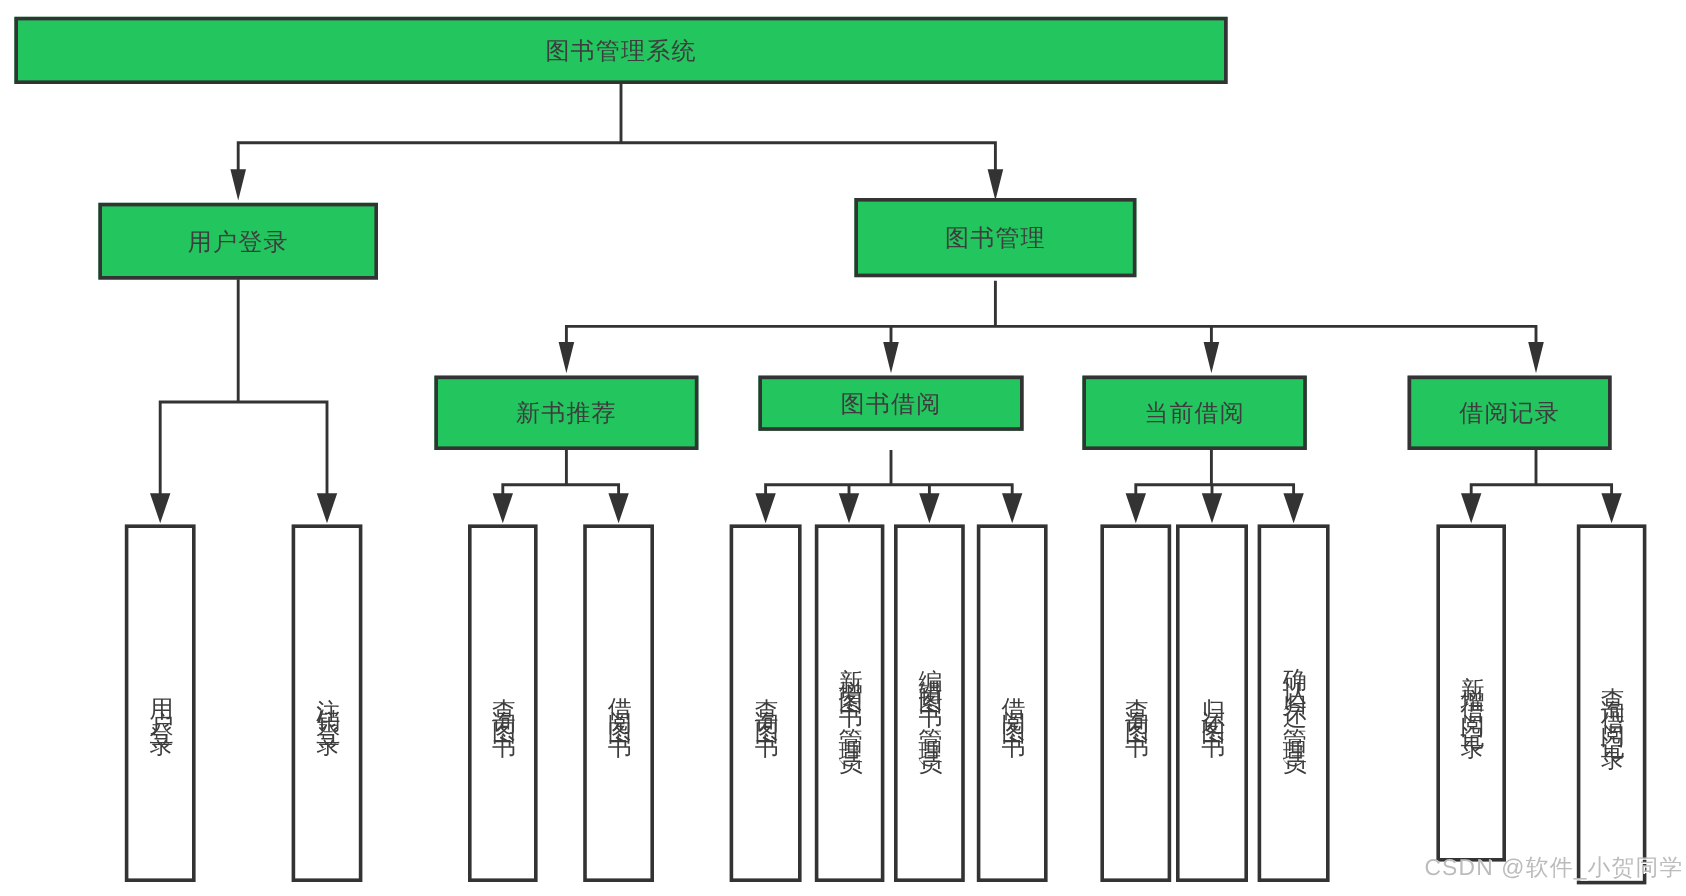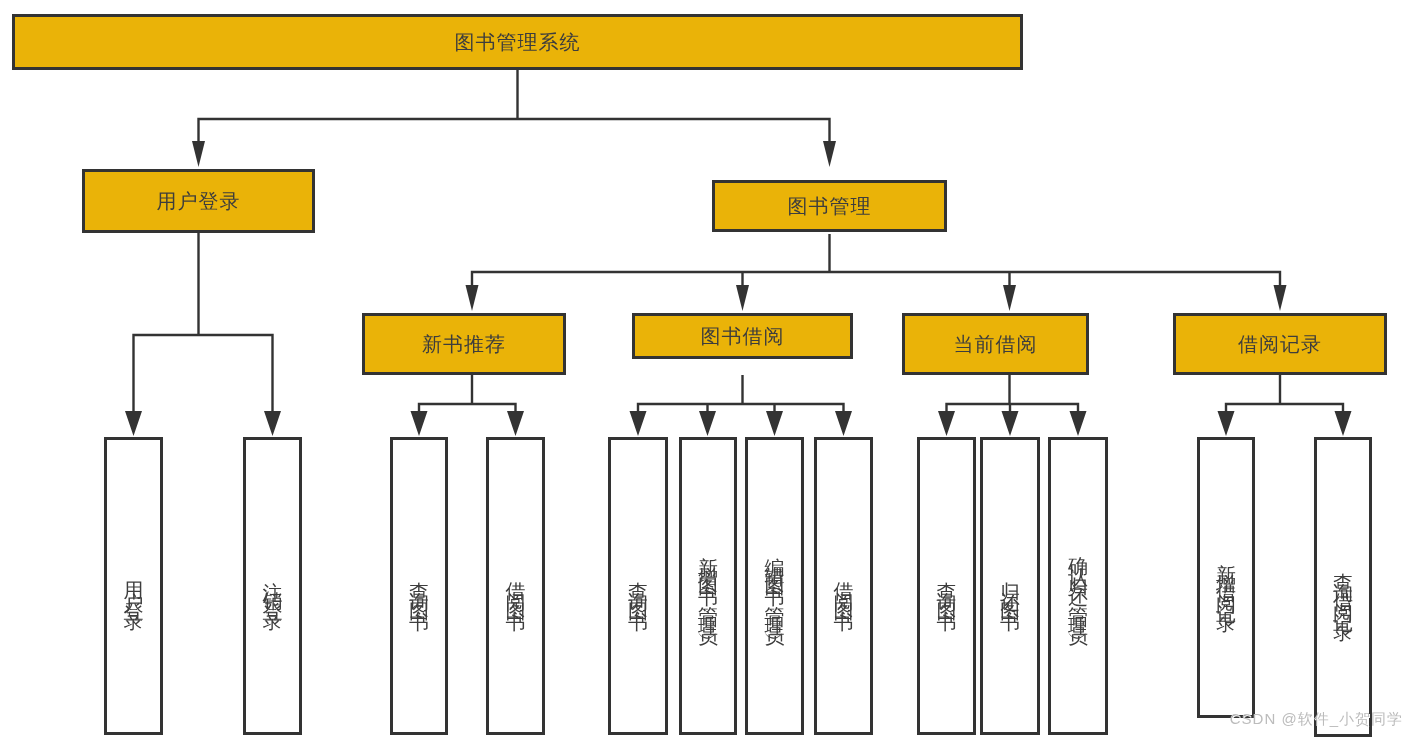--- a/index.html
+++ b/index.html
@@ -1,38 +1,38 @@
 <!DOCTYPE html>
 <html><head>
 <meta charset="utf-8">
 <style>
   html,body{margin:0;padding:0;background:#ffffff;}
   body{width:1405px;height:747px;position:relative;font-family:"Liberation Sans",sans-serif;}
   .stage{position:absolute;left:0;top:0;width:1405px;height:747px;background:#ffffff;overflow:hidden;}
   .connectors{position:absolute;left:0;top:0;z-index:1;}
   .hbox{
     position:absolute;z-index:2;box-sizing:border-box;
-    border:3px solid #333333;background:#eab308;
+    border:3px solid #333333;background:#22c55e;
     display:flex;align-items:center;justify-content:center;
     font-size:20px;letter-spacing:1px;color:#3d3d3d;
   }
   .vbox{
     position:absolute;z-index:2;box-sizing:border-box;
     border:3px solid #333333;background:#ffffff;
     display:flex;align-items:center;justify-content:center;
     top:437px;height:298px;
   }
   .vtext{
     writing-mode:vertical-rl;text-orientation:mixed;
     font-size:20px;letter-spacing:10px;line-height:1.45;
     color:#3d3d3d;white-space:nowrap;
   }
   .watermark{
     position:absolute;z-index:5;right:2px;top:710px;
-    font-size:15px;letter-spacing:1px;color:#bcbcbc;
+    font-size:19px;letter-spacing:1px;color:#bcbcbc;
     text-shadow:1px 1px 0 #ffffff;
     margin-left:24px;
   }
 </style>
 </head>
 <body>
 
 <div class="stage">
 
   <svg class="connectors" width="1405" height="747" viewBox="0 0 1405 747">
@@ -55,34 +55,34 @@
              M1343,436 L1334.5,411 L1351.5,411 Z" fill="#333333" stroke="none"></path>
   </svg>
 
   <div class="hbox" style="left:12px;top:14px;width:1011px;height:56px">
     <span>图书管理系统</span>
   </div>
 
   <div class="hbox" style="left:82px;top:169px;width:233px;height:64px">
     <span>用户登录</span>
   </div>
-  <div class="hbox" style="left:712px;top:180px;width:235px;height:52px">
+  <div class="hbox" style="left:712px;top:165px;width:235px;height:66px">
     <span>图书管理</span>
   </div>
 
-  <div class="hbox" style="left:362px;top:313px;width:204px;height:62px">
+  <div class="hbox" style="left:362px;top:313px;width:220px;height:62px">
     <span>新书推荐</span>
   </div>
   <div class="hbox" style="left:632px;top:313px;width:221px;height:46px">
     <span>图书借阅</span>
   </div>
   <div class="hbox" style="left:902px;top:313px;width:187px;height:62px">
     <span>当前借阅</span>
   </div>
-  <div class="hbox" style="left:1173px;top:313px;width:214px;height:62px">
+  <div class="hbox" style="left:1173px;top:313px;width:170px;height:62px">
     <span>借阅记录</span>
   </div>
 
   <div class="vbox" style="left:104px;width:59px">
     <span class="vtext">用户登录</span>
   </div>
   <div class="vbox" style="left:243px;width:59px">
     <span class="vtext">注销登录</span>
   </div>
   <div class="vbox" style="left:390px;width:58px">

